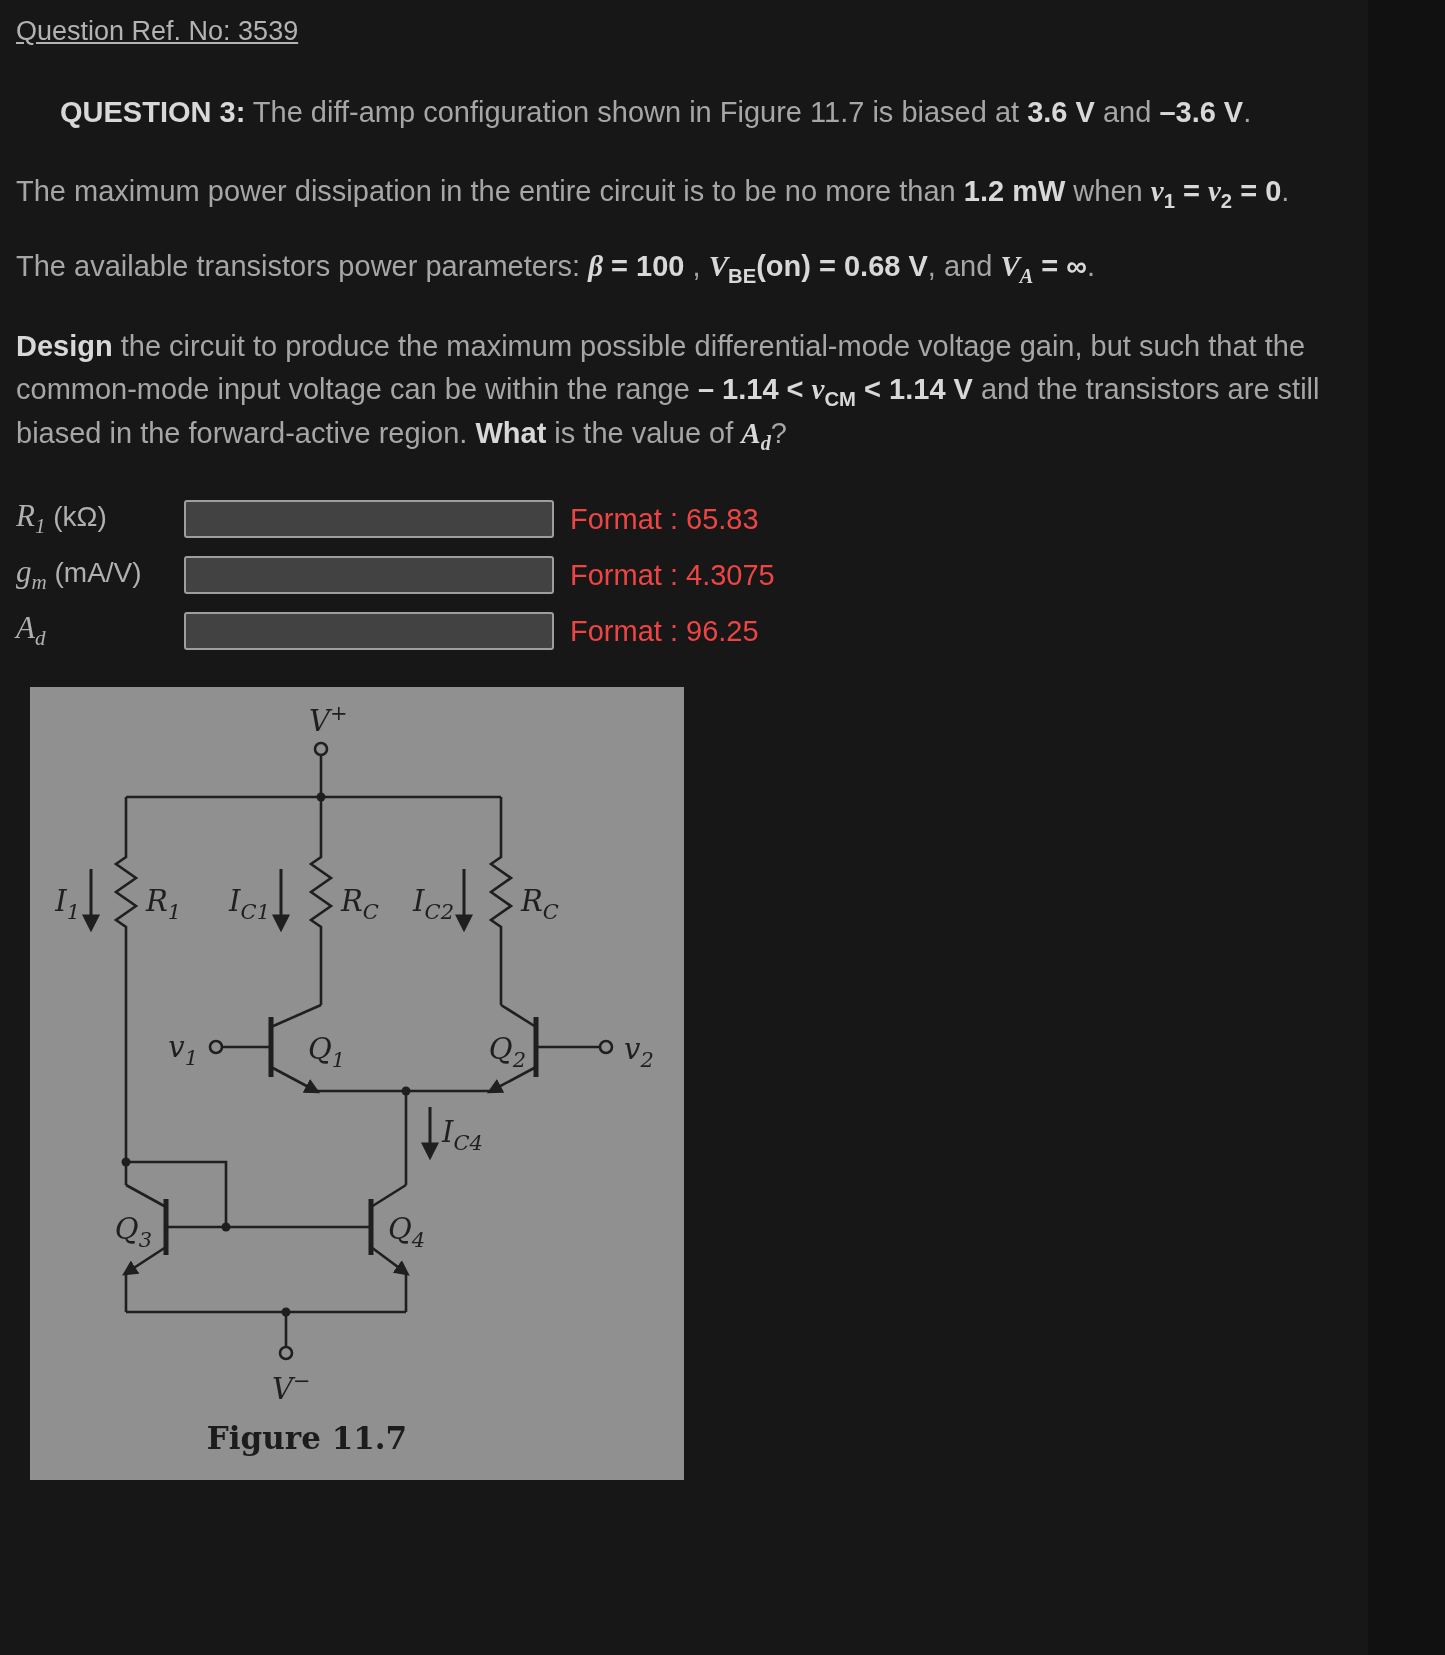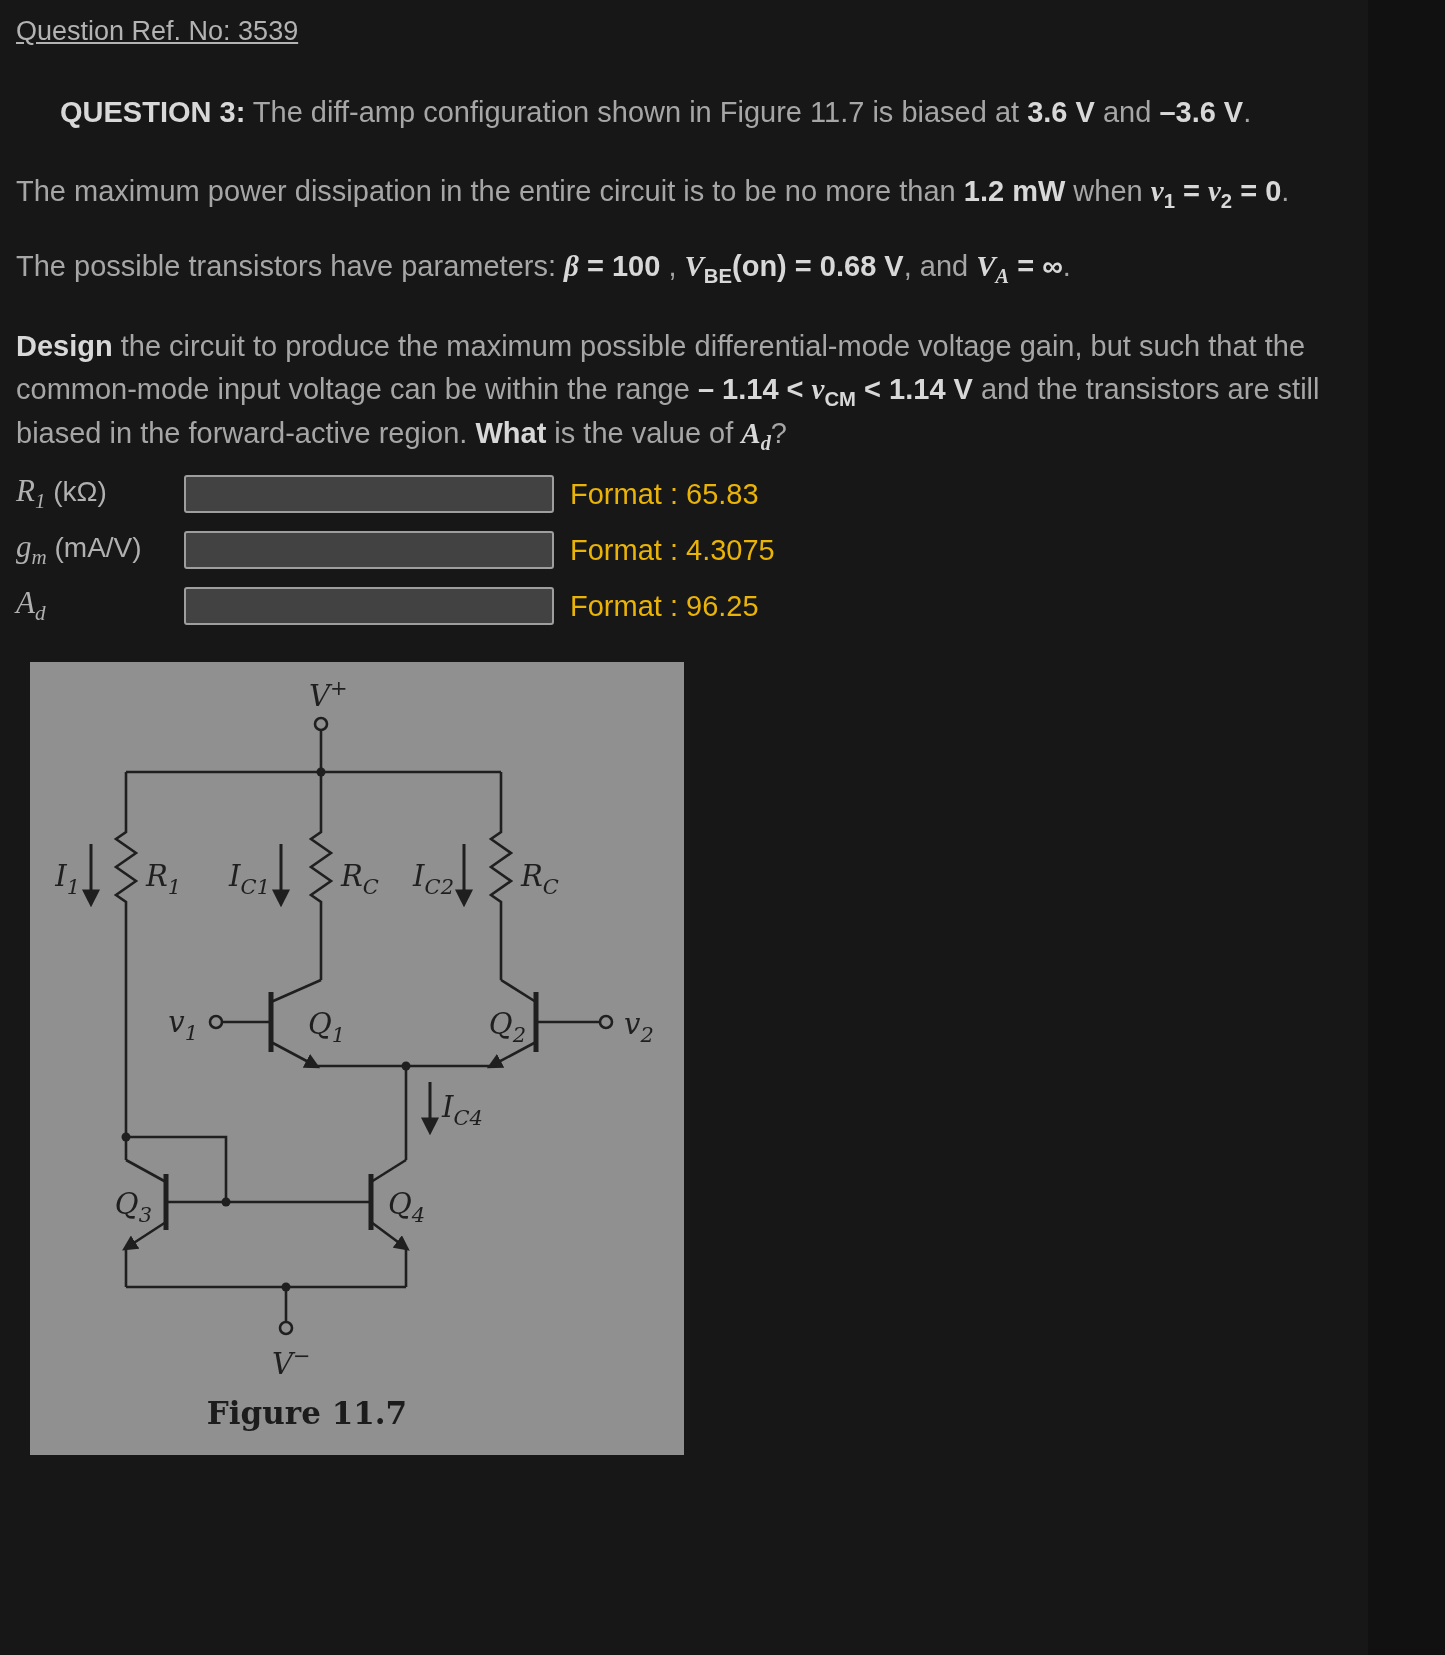--- a/index.html
+++ b/index.html
@@ -19,32 +19,32 @@
 
   .para { font-size:29px; line-height:1.5; margin:0; color:#a6a6a6; max-width:1420px; }
   .para .b, .para sub.b { font-weight:bold; color:#d8d8d8; }
   .para .i { font-family:"Liberation Serif", serif; font-style:italic; }
   .para sub { font-size:0.7em; line-height:0; }
   #p1 { margin-top:44px;margin-left:44px; }
   #p2 { margin-top:35px; }
   #p3 { margin-top:32px; }
   #p4 { margin-top:36px; }
 
-  .answer-form { margin-top:19px; }
+  .answer-form { margin-top:44px; }
   .frow { display:flex; align-items:center; margin-bottom:16px; height:40px; }
   .flabel { flex:0 0 168px; color:#b0b0b0; font-size:28px; white-space:nowrap; }
   .flabel .var { font-family:"Liberation Serif", serif; font-style:italic; font-size:31px; }
   .flabel sub { font-size:0.68em; }
   .finput {
     width:346px; height:34px; flex:0 0 auto;
     background:#424242; border:2px solid #9e9e9e; border-radius:3px;
     color:#e2e2e2; font-size:24px; padding:0 10px; outline:none;
     font-family:"Liberation Sans", sans-serif;
   }
-  .fformat { margin-left:16px; font-size:29px; color:#eab308; white-space:nowrap; }
+  .fformat { margin-left:16px; font-size:29px; color:#ef4444; white-space:nowrap; }
 
   .figure-box {
     position:relative; margin:36px 0 20px 14px;
     width:654px; height:793px; background:#909090;
   }
   .figure-box svg { position:absolute; inset:0; }
   .lab {
     font-family:"DejaVu Serif", serif; font-style:italic;
     font-size:29px; fill:#1f1f1f;
   }
@@ -57,21 +57,21 @@
 </head>
 <body>
 
 <div class="page">
   <div class="content">
 
     <a class="ref-link">Question Ref. No: 3539</a>
 
     <p class="para" id="p1"><span class="b">QUESTION 3:</span><span> The diff-amp configuration shown in Figure 11.7 is biased at </span><span class="b">3.6 V</span><span> and </span><span class="b">–3.6 V</span><span>.</span></p>
     <p class="para" id="p2"><span>The maximum power dissipation in the entire circuit is to be no more than </span><span class="b">1.2 mW</span><span> when </span><span class="b i">v</span><sub class="b">1</sub><span class="b"> = </span><span class="b i">v</span><sub class="b">2</sub><span class="b"> = 0</span><span>.</span></p>
-    <p class="para" id="p3"><span>The possible transistors have parameters: </span><span class="b i">β</span><span class="b"> = 100</span><span> , </span><span class="b i">V</span><sub class="b">BE</sub><span class="b">(on) = 0.68 V</span><span>, and </span><span class="b i">V</span><sub class="b i">A</sub><span class="b"> = ∞</span><span>.</span></p>
+    <p class="para" id="p3"><span>The available transistors power parameters: </span><span class="b i">β</span><span class="b"> = 100</span><span> , </span><span class="b i">V</span><sub class="b">BE</sub><span class="b">(on) = 0.68 V</span><span>, and </span><span class="b i">V</span><sub class="b i">A</sub><span class="b"> = ∞</span><span>.</span></p>
     <p class="para" id="p4"><span class="b">Design</span><span> the circuit to produce the maximum possible differential-mode voltage gain, but such that the common-mode input voltage can be within the range </span><span class="b">– 1.14 &lt; </span><span class="b i">v</span><sub class="b">CM</sub><span class="b"> &lt; 1.14 V</span><span> and the transistors are still biased in the forward-active region. </span><span class="b">What</span><span> is the value of </span><span class="b i">A</span><sub class="b i">d</sub><span>?</span></p>
 
     <div class="answer-form">
 
       <div class="frow">
         <span class="flabel"><span class="var"><span>R</span><sub>1</sub></span><span class="unit"> (kΩ)</span></span>
         <input type="text" class="finput" value="" style="">
         <span class="fformat">Format : 65.83</span>
       </div>
 

